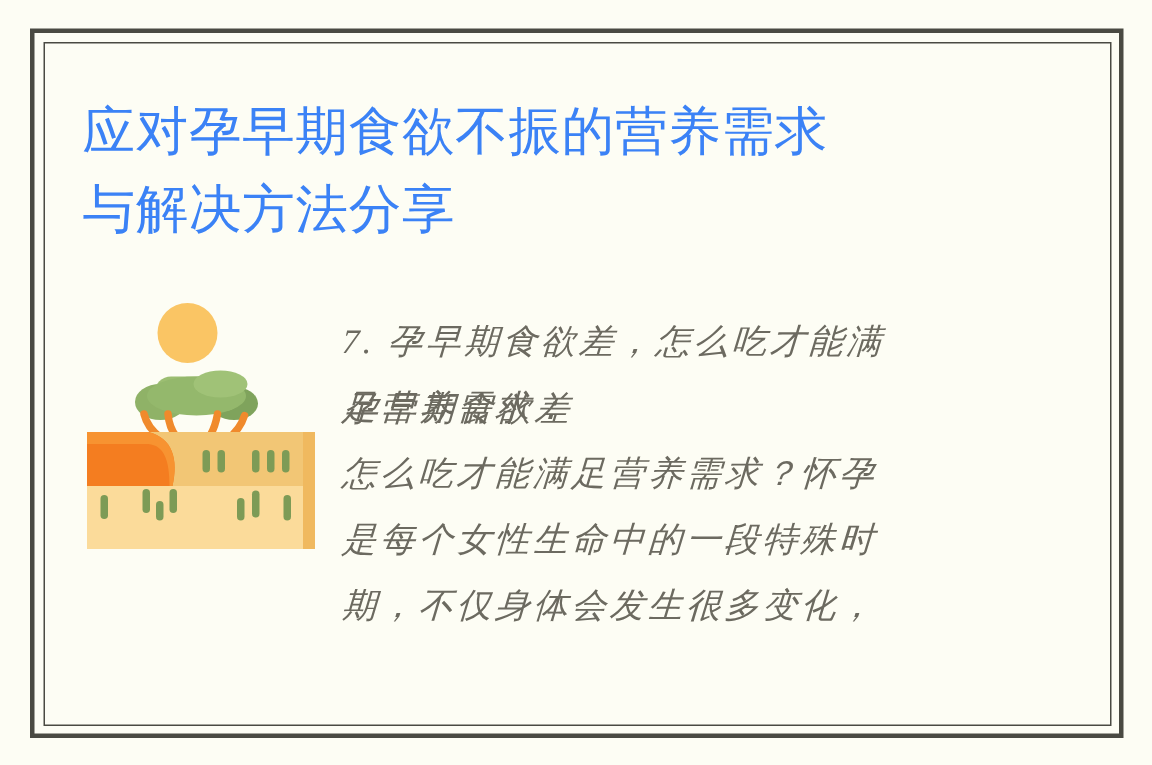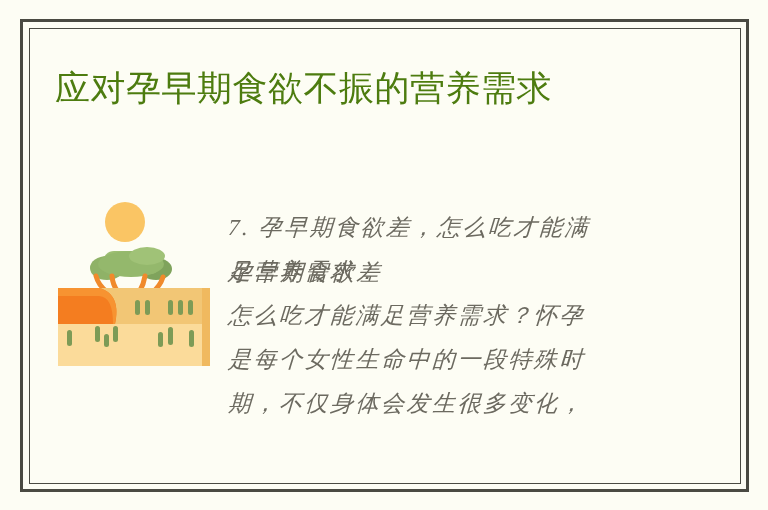--- a/index.html
+++ b/index.html
@@ -46,21 +46,21 @@
   .title-block {
     position: absolute;
     left: 55px;
     top: 62px;
     width: 600px;
   }
   .title-line {
     font-family: "Liberation Sans", sans-serif;
     font-size: 35px;
     line-height: 52px;
-    color: #4d7c0f;
+    color: #3b82f6;
     letter-spacing: 0.5px;
     white-space: nowrap;
   }
 
   
   .illustration {
     position: absolute;
     left: 55px;
     top: 196px;
     width: 158px;
@@ -104,20 +104,21 @@
 </head>
 <body>
 
 <div id="page">
 
   <div class="frame-outer"></div>
   <div class="frame-inner"></div>
 
   <div class="title-block">
     <div class="title-line">应对孕早期食欲不振的营养需求</div>
+    <div class="title-line">与解决方法分享</div>
   </div>
 
   <div class="illustration">
     <svg class="illus-svg" viewBox="0 0 158 172" xmlns="http://www.w3.org/2000/svg">
 
       <circle cx="70" cy="26" r="20" fill="#fac564"></circle>
       <path d="M70 6 A20 20 0 0 1 70 46 A20 20 0 0 0 70 6 Z" fill="#f6a94c"></path>
 
       <ellipse cx="52" cy="72" rx="17" ry="12" fill="#8fb267"></ellipse>
       <ellipse cx="101" cy="73" rx="16" ry="11" fill="#7fa35c"></ellipse>

